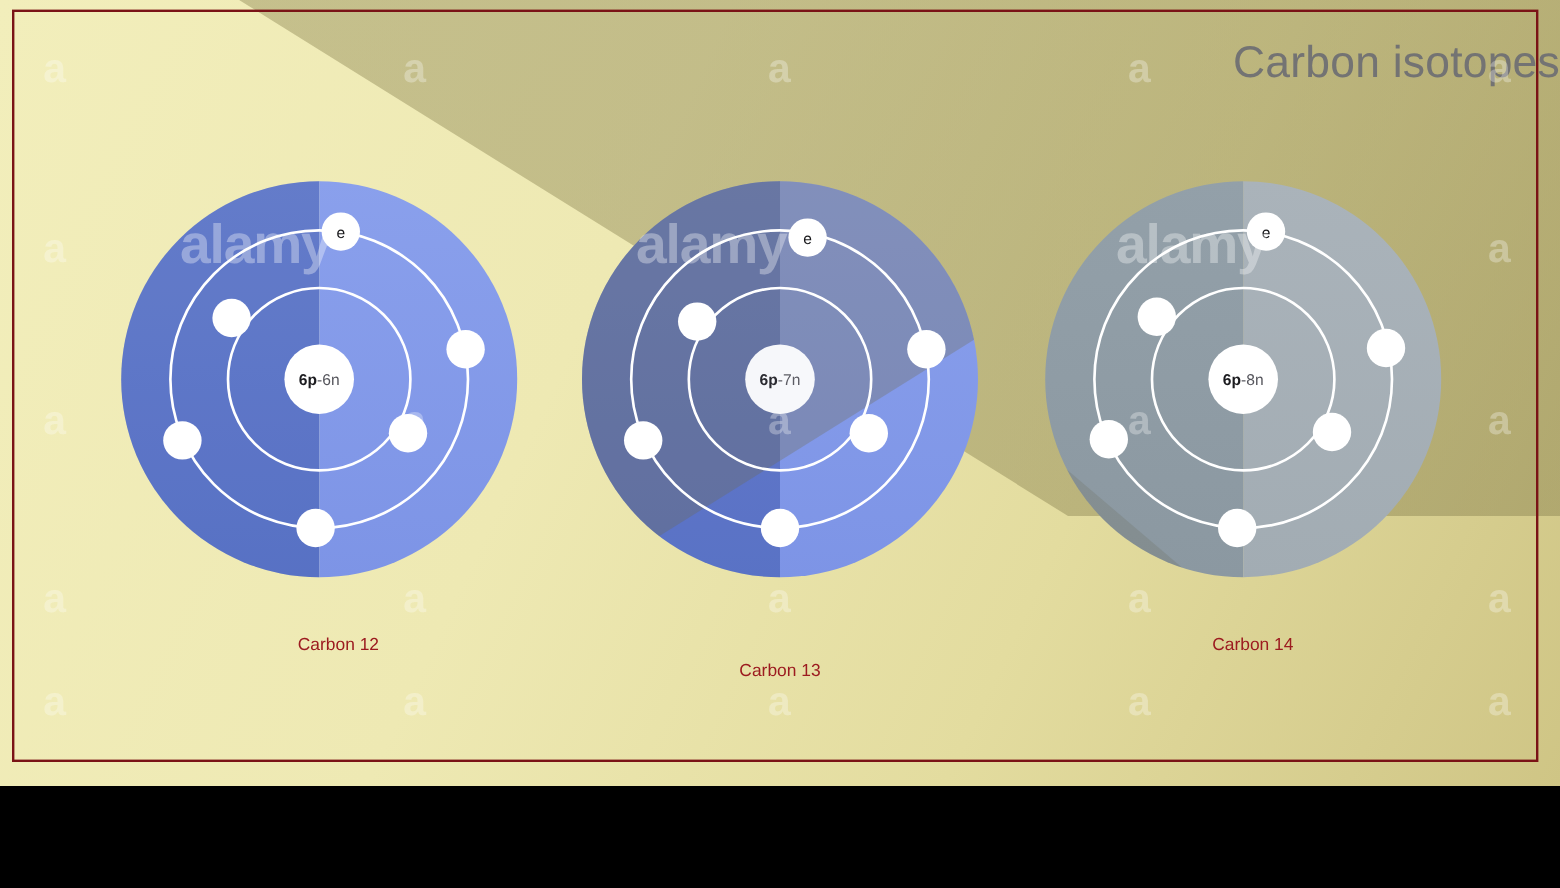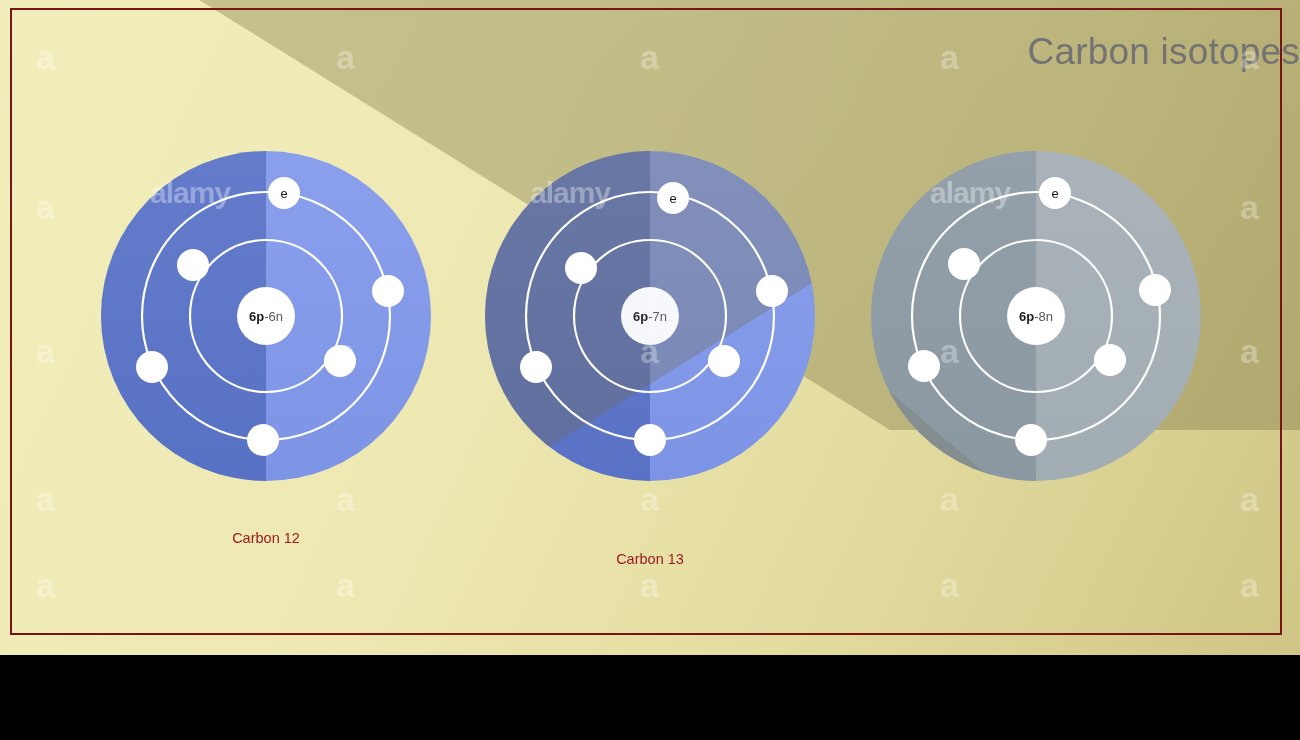--- a/index.html
+++ b/index.html
@@ -60,21 +60,21 @@
     position:absolute;
     color:#ffffff;
     opacity:.33;
     font-weight:700;
     font-family:"Liberation Sans", sans-serif;
     pointer-events:none;
     user-select:none;
     letter-spacing:-1px;
   }
   .wm-a{font-size:34px;opacity:.30;}
-  .wm-word{font-size:30px;opacity:.34;}
+  .wm-word{font-size:46px;opacity:.34;}
 
   
   #bottombar{
     position:absolute;left:0;top:655px;width:1300px;height:85px;
     background:#000;
   }
 </style>
 </head>
 <body>
 
@@ -130,21 +130,21 @@
       <circle cx="93" cy="117" r="16" fill="#ffffff"></circle>
       <circle cx="240" cy="213" r="16" fill="#ffffff"></circle>
 
       <text x="184" y="50" text-anchor="middle" font-family="Liberation Sans, sans-serif" font-size="13" fill="#17171a">e</text>
 
       <circle cx="166" cy="168" r="29" fill="#ffffff"></circle>
       <text x="166" y="173" text-anchor="middle" font-family="Liberation Sans, sans-serif" font-size="13" fill="#1c1c20">
         <tspan font-weight="700">6p</tspan><tspan fill="#55555c">-6n</tspan>
       </text>
     </svg>
-    <div class="caption" style="left:116px;top:530px;">Carbon 12</div>
+    <div class="caption" style="left:132px;top:530px;">Carbon 12</div>
 
     <svg class="atom" style="left:484px;top:148px;" width="332" height="336" viewBox="0 0 332 336">
       <defs>
         <clipPath id="clipA2">
             <circle cx="166" cy="168" r="165"></circle>
           </clipPath>
         <linearGradient id="discA2" x1="0" y1="0" x2="0" y2="1">
           <stop offset="0" stop-color="#6d84d0"></stop>
           <stop offset="1" stop-color="#5e77c9"></stop>
         </linearGradient>
@@ -211,20 +211,21 @@
       <circle cx="94" cy="116" r="16" fill="#ffffff"></circle>
       <circle cx="240" cy="212" r="16" fill="#ffffff"></circle>
 
       <text x="185" y="50" text-anchor="middle" font-family="Liberation Sans, sans-serif" font-size="13" fill="#17171a">e</text>
 
       <circle cx="166" cy="168" r="29" fill="#ffffff"></circle>
       <text x="166" y="173" text-anchor="middle" font-family="Liberation Sans, sans-serif" font-size="13" fill="#1c1c20">
         <tspan font-weight="700">6p</tspan><tspan fill="#55555c">-8n</tspan>
       </text>
     </svg>
+    <div class="caption" style="left:894px;top:530px;">Carbon 14</div>
 
     <div id="title">Carbon isotopes</div>
 
     <div class="wm wm-a" style="left:36px;  top:38px;">a</div>
     <div class="wm wm-a" style="left:336px; top:38px;">a</div>
     <div class="wm wm-a" style="left:640px; top:38px;">a</div>
     <div class="wm wm-a" style="left:940px; top:38px;">a</div>
     <div class="wm wm-a" style="left:1240px;top:38px;">a</div>
 
     <div class="wm wm-a" style="left:36px;  top:188px;">a</div>

